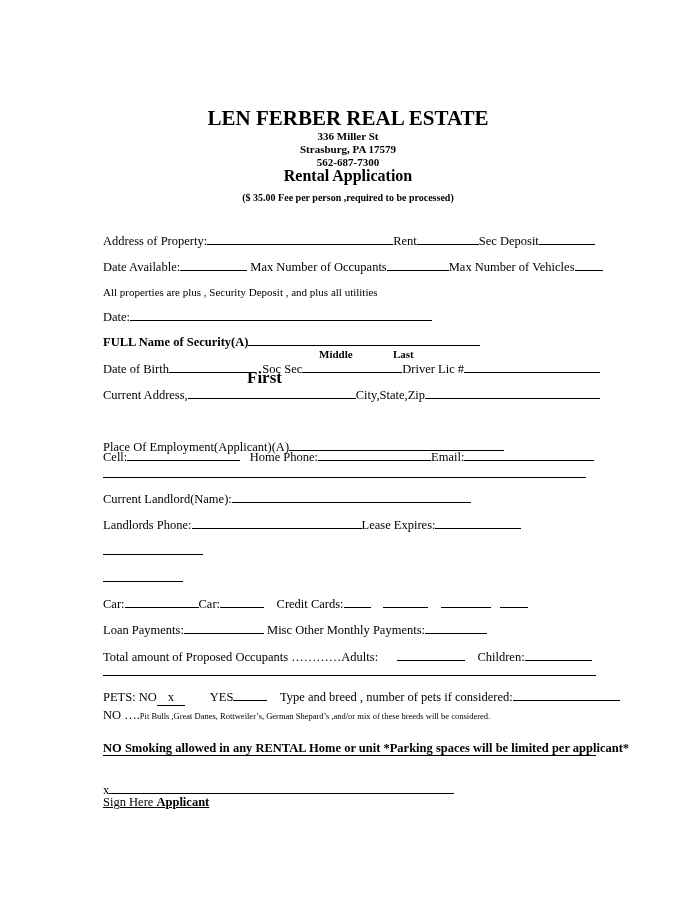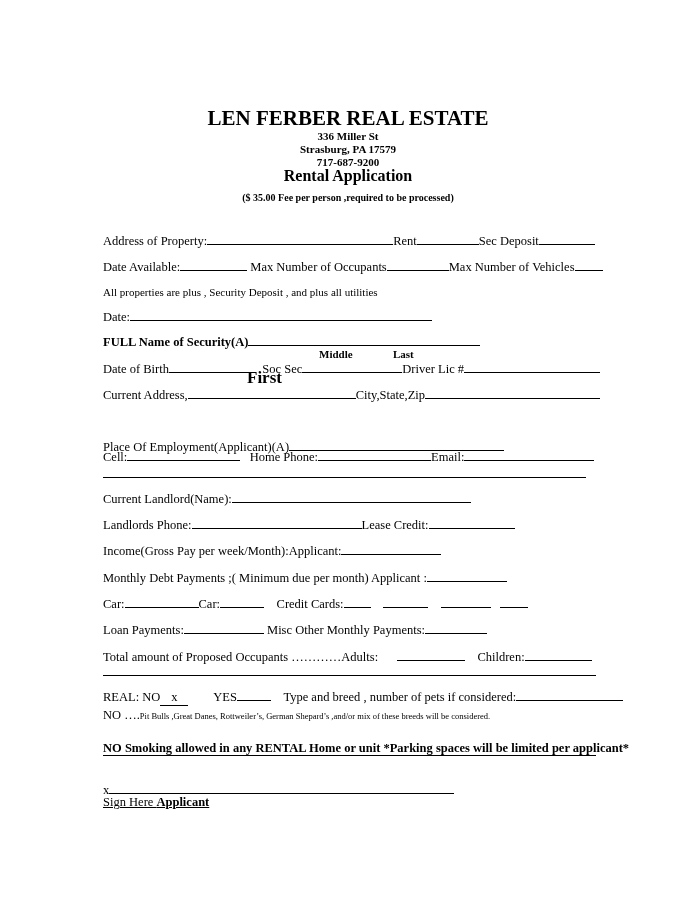--- a/index.html
+++ b/index.html
@@ -9,21 +9,21 @@
   .u { display:inline-block; border-bottom:1px solid #000; height:11px; vertical-align:baseline; }
   .hr { position:absolute; left:103px; width:493px; border-top:1.5px solid #000; }
   b { font-weight:bold; }
 </style>
 </head>
 <body>
 
 <div class="c" style="top:106px;font-size:21px;">LEN FERBER REAL ESTATE</div>
 <div class="c" style="top:130px;font-size:11px;">336 Miller St</div>
 <div class="c" style="top:143px;font-size:11px;">Strasburg, PA 17579</div>
-<div class="c" style="top:156px;font-size:11px;">717-687-9200</div>
+<div class="c" style="top:156px;font-size:11px;">562-687-7300</div>
 <div class="c" style="top:167px;font-size:16px;">Rental Application</div>
 <div class="c" style="top:192px;font-size:10px;">($ 35.00 Fee per person ,required to be processed)</div>
 
 <div class="r" style="top:233px;">
   <span>Address of Property:</span><span class="u" style="width:186px"></span><span>Rent</span><span class="u" style="width:62px"></span><span>Sec Deposit</span><span class="u" style="width:56px"></span>
 </div>
 
 <div class="r" style="top:259px;">
   <span>Date Available:</span><span class="u" style="width:67px"></span>&nbsp;<span>Max Number of Occupants</span><span class="u" style="width:62px"></span><span>Max Number of Vehicles</span><span class="u" style="width:28px"></span>
 </div>
@@ -58,47 +58,47 @@
 </div>
 <div class="r" style="top:466px;">
   <span class="u" style="width:483px"></span>
 </div>
 
 <div class="r" style="top:491px;">
   <span>Current Landlord(Name):</span><span class="u" style="width:239px"></span>
 </div>
 
 <div class="r" style="top:517px;">
-  <span>Landlords Phone:</span><span class="u" style="width:170px"></span><span>Lease Credit:</span><span class="u" style="width:86px"></span>
+  <span>Landlords Phone:</span><span class="u" style="width:170px"></span><span>Lease Expires:</span><span class="u" style="width:86px"></span>
 </div>
 
 <div class="r" style="top:543px;">
-  <span>Income(Gross Pay per week/Month):Applicant:</span><span class="u" style="width:100px"></span>
+  <span class="u" style="width:100px"></span>
 </div>
 
 <div class="r" style="top:570px;">
-  <span>Monthly Debt Payments ;( Minimum due per month) Applicant :</span><span class="u" style="width:80px"></span>
+  <span class="u" style="width:80px"></span>
 </div>
 
 <div class="r" style="top:596px;">
   <span>Car:</span><span class="u" style="width:74px"></span><span>Car:</span><span class="u" style="width:44px"></span>&nbsp;&nbsp;&nbsp;&nbsp;<span>Credit Cards:</span><span class="u" style="width:27px"></span>&nbsp;&nbsp;&nbsp;&nbsp;<span class="u" style="width:45px"></span>&nbsp;&nbsp;&nbsp;&nbsp;<span class="u" style="width:50px"></span>&nbsp;&nbsp;&nbsp;<span class="u" style="width:28px"></span>
 </div>
 
 <div class="r" style="top:622px;">
   <span>Loan Payments:</span><span class="u" style="width:80px"></span>&nbsp;<span>Misc Other Monthly Payments:</span><span class="u" style="width:62px"></span>
 </div>
 
 <div class="r" style="top:649px;">
   <span>Total amount of Proposed Occupants …………Adults:</span>&nbsp;&nbsp;&nbsp;&nbsp;&nbsp;&nbsp;<span class="u" style="width:68px"></span>&nbsp;&nbsp;&nbsp;&nbsp;<span>Children:</span><span class="u" style="width:67px"></span>
 </div>
 
 <div class="hr" style="top:675px;"></div>
 
 <div class="r" style="top:689px;">
-  <span>REAL: NO</span><span class="u" style="width:28px;text-align:center;height:auto;"><span>x</span></span>&nbsp;&nbsp;&nbsp;&nbsp;&nbsp;&nbsp;&nbsp;&nbsp;<span>YES</span><span class="u" style="width:34px"></span>&nbsp;&nbsp;&nbsp;&nbsp;<span>Type and breed , number of  pets if considered:</span><span class="u" style="width:107px"></span>
+  <span>PETS: NO</span><span class="u" style="width:28px;text-align:center;height:auto;"><span>x</span></span>&nbsp;&nbsp;&nbsp;&nbsp;&nbsp;&nbsp;&nbsp;&nbsp;<span>YES</span><span class="u" style="width:34px"></span>&nbsp;&nbsp;&nbsp;&nbsp;<span>Type and breed , number of  pets if considered:</span><span class="u" style="width:107px"></span>
 </div>
 
 <div class="r" style="top:708px;">
   <span>NO ….</span><span style="font-size:8.5px;">Pit Bulls ,Great Danes, Rottweiler’s, German Shepard’s ,and/or mix of these breeds will be considered.</span>
 </div>
 
 <div class="r" style="top:741px;font-weight:bold;">NO Smoking allowed in any RENTAL Home or unit   *Parking spaces will be limited per applicant*</div>
 <div class="hr" style="top:755px;width:493px;"></div>
 
 <div class="r" style="top:782px;">

